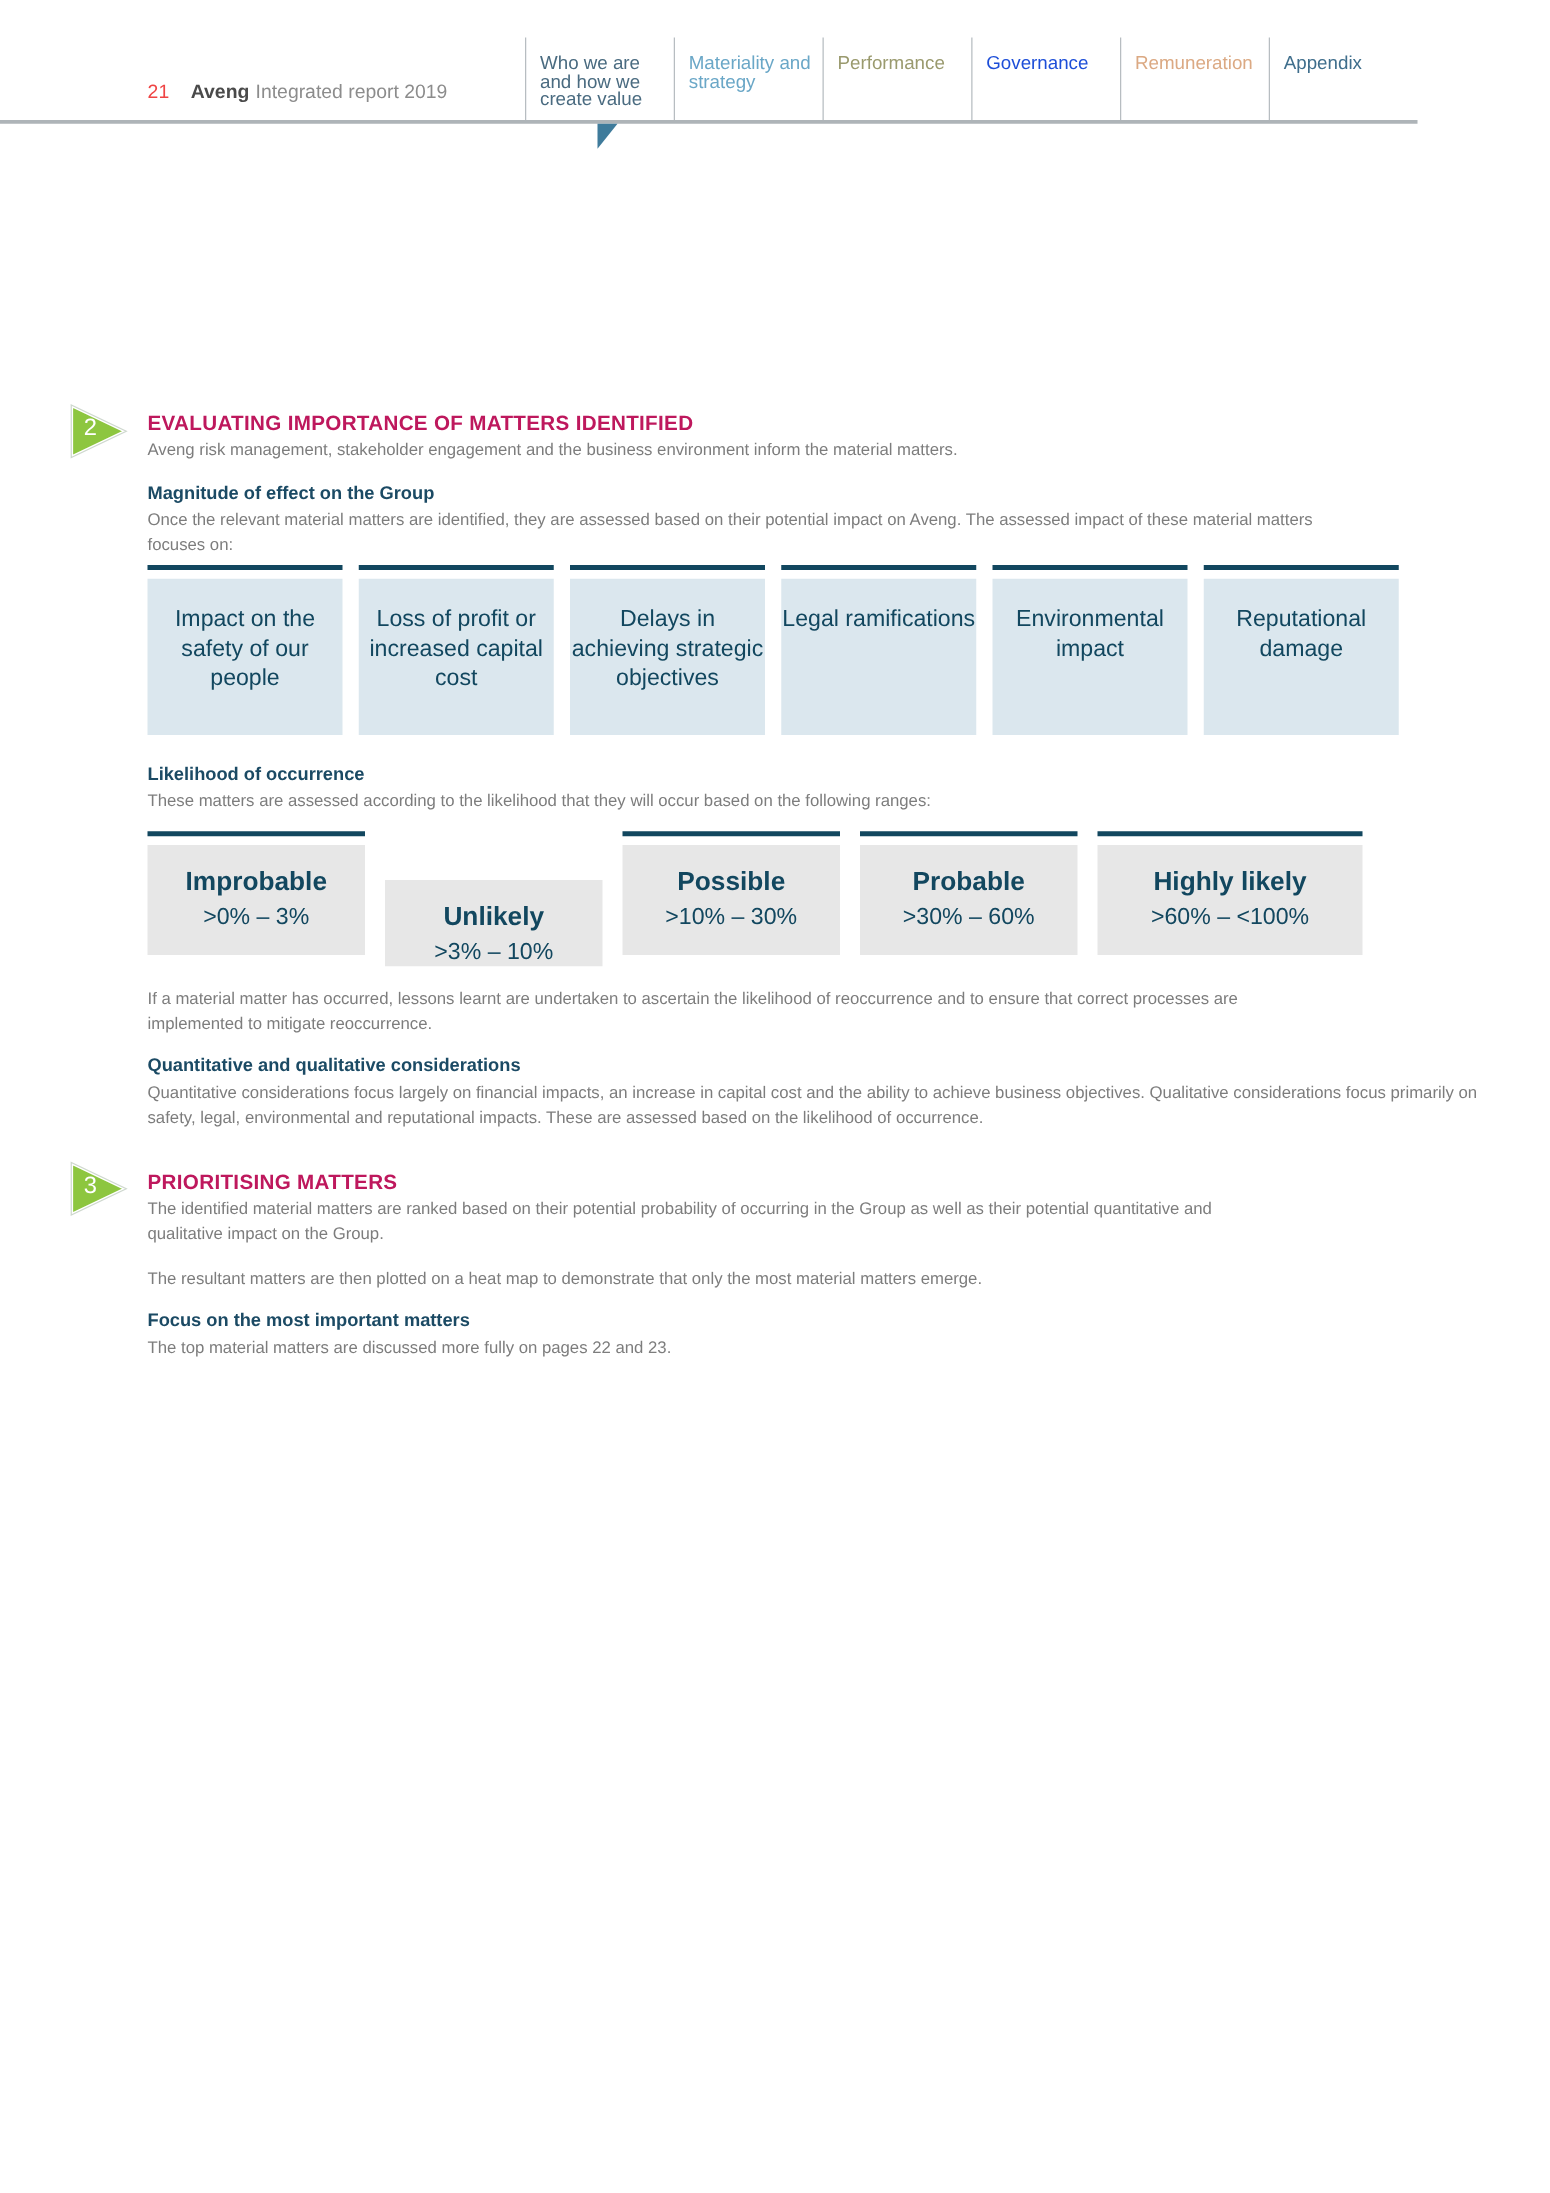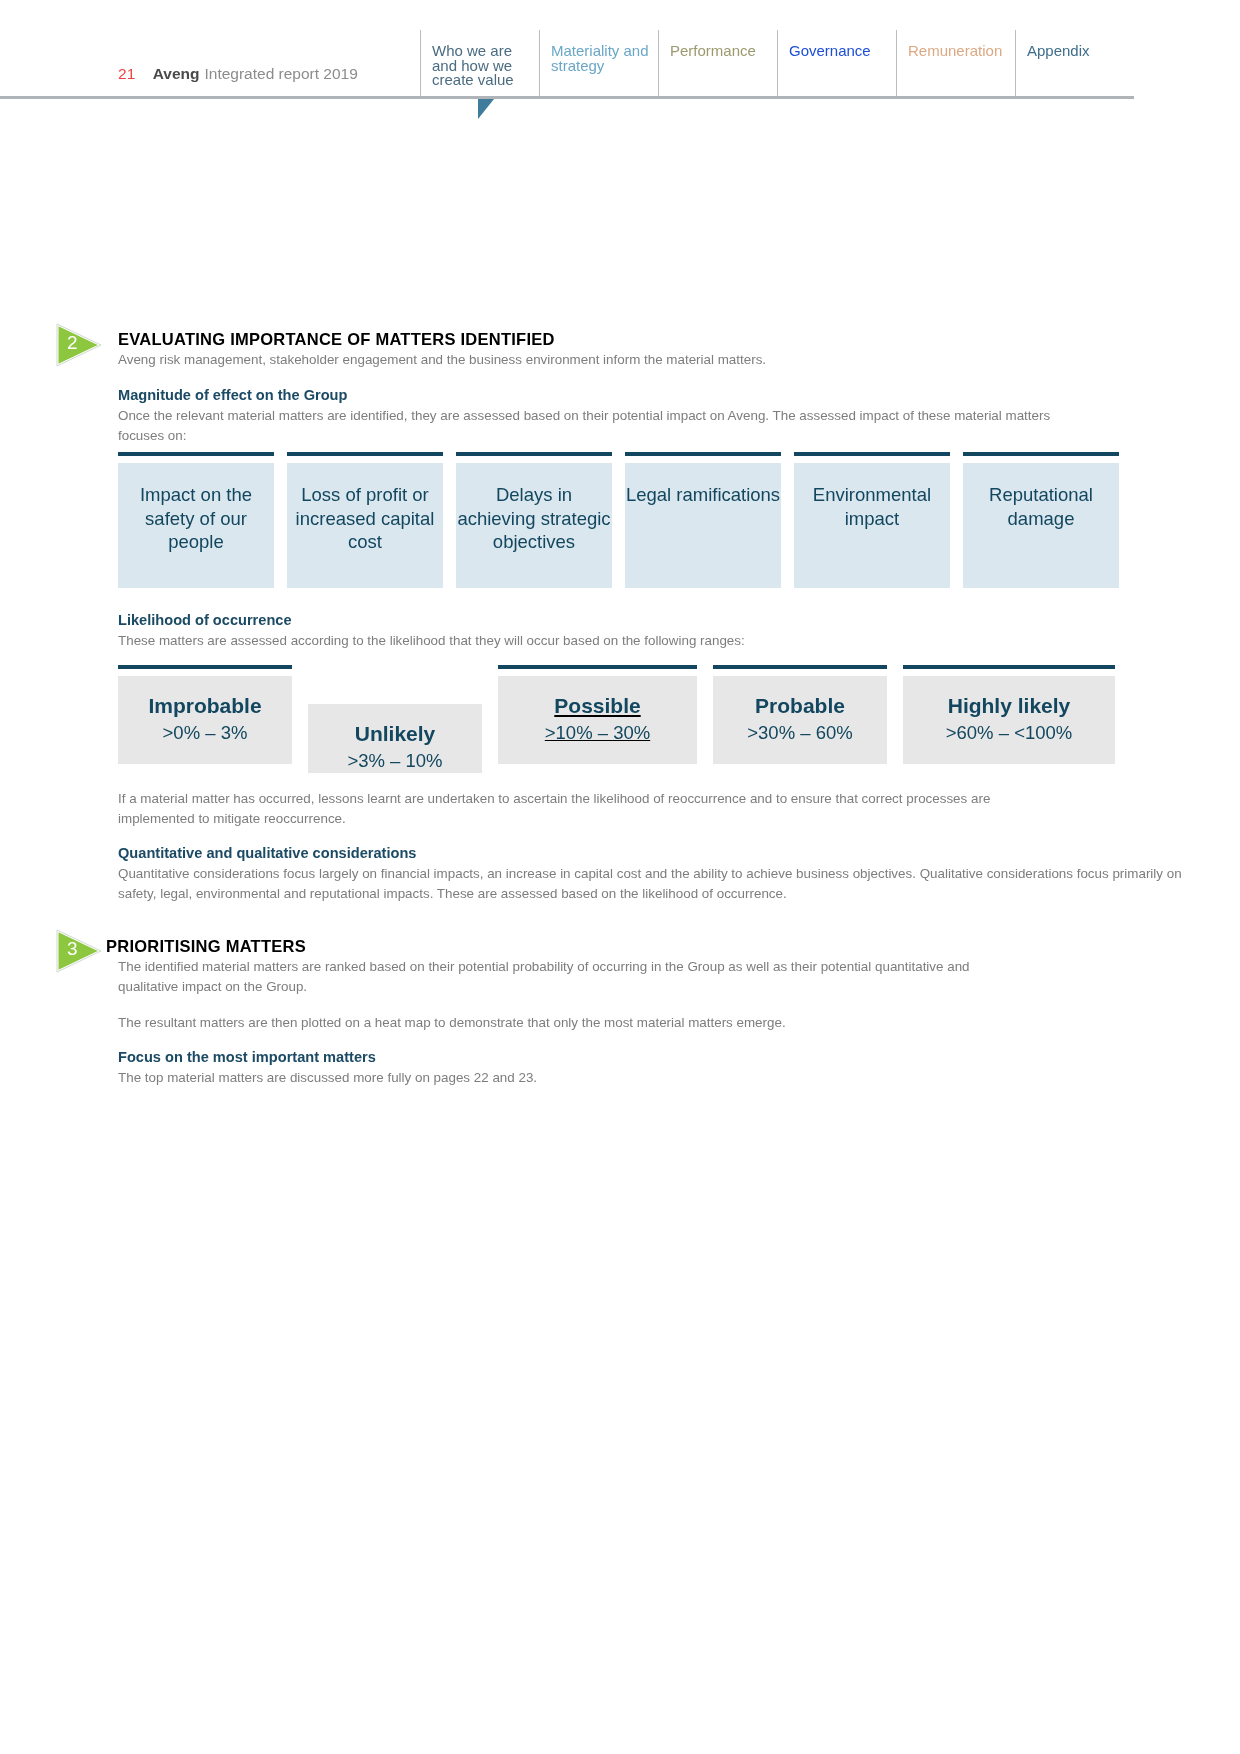--- a/index.html
+++ b/index.html
@@ -117,21 +117,21 @@
     font-size: 19px;
     color: #ffffff;
     font-weight: normal;
     line-height: 22px;
   }
 
   .sec-title {
     position: absolute;
     font-size: 16.5px;
     letter-spacing: .25px;
-    color: #000000;
+    color: #be185d;
     font-weight: bold;
     white-space: nowrap;
   }
 
   .body-text {
     position: absolute;
     font-size: 13.4px;
     line-height: 19.5px;
     color: #7d7d7d;
   }
@@ -272,21 +272,21 @@
         <span class="lk-range">&gt;0% – 3%</span>
       </div>
     </div>
     <div class="card card-grey" style="width:174px;gap:32px;">
       <div class="card-bar"></div>
       <div class="card-body">
         <span class="lk-name">Unlikely</span>
         <span class="lk-range">&gt;3% – 10%</span>
       </div>
     </div>
-    <div class="card card-grey" style="width:199px;text-decoration:underline;">
+    <div class="card card-grey" style="width:174px;">
       <div class="card-bar"></div>
       <div class="card-body">
         <span class="lk-name">Possible</span>
         <span class="lk-range">&gt;10% – 30%</span>
       </div>
     </div>
     <div class="card card-grey" style="width:174px;">
       <div class="card-bar"></div>
       <div class="card-body">
         <span class="lk-name">Probable</span>
@@ -309,21 +309,21 @@
   <div class="body-text" style="left:118px; top:864px; width:1100px;">Quantitative considerations focus largely on financial impacts, an increase in capital cost and the ability to achieve business objectives. Qualitative considerations focus primarily on safety, legal, environmental and reputational impacts. These are assessed based on the likelihood of occurrence.</div>
 
   <div class="step-marker" style="left:55px; top:926px;">
     <svg class="step-tri" viewBox="0 0 54 48">
       <polygon points="2,4 2,46 46,25" fill="#8dc63f" stroke="#ffffff" stroke-width="3"></polygon>
       <polygon points="2,4 2,46 46,25" fill="none" stroke="#cfd8cf" stroke-width="1"></polygon>
     </svg>
     <span class="step-num">3</span>
   </div>
 
-  <div class="sec-title" style="left:106px; top:937px;">PRIORITISING MATTERS</div>
+  <div class="sec-title" style="left:118px; top:937px;">PRIORITISING MATTERS</div>
 
   <div class="body-text" style="left:118px; top:1013px; width:940px;">The resultant matters are then plotted on a heat map to demonstrate that only the most material matters emerge.</div>
 
   <div class="body-text" style="left:118px; top:957px; width:880px;">The identified material matters are ranked based on their potential probability of occurring in the Group as well as their potential quantitative and qualitative impact on the Group.</div>
 
   <div class="sub-head" style="left:118px; top:1049px;">Focus on the most important matters</div>
 
   <div class="body-text" style="left:118px; top:1068px; width:940px;">The top material matters are discussed more fully on pages 22 and 23.</div>
 
 </div>

